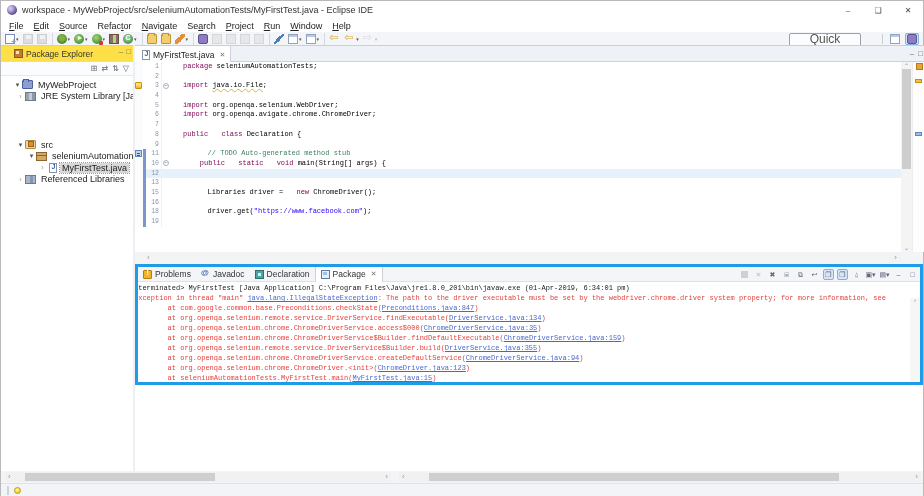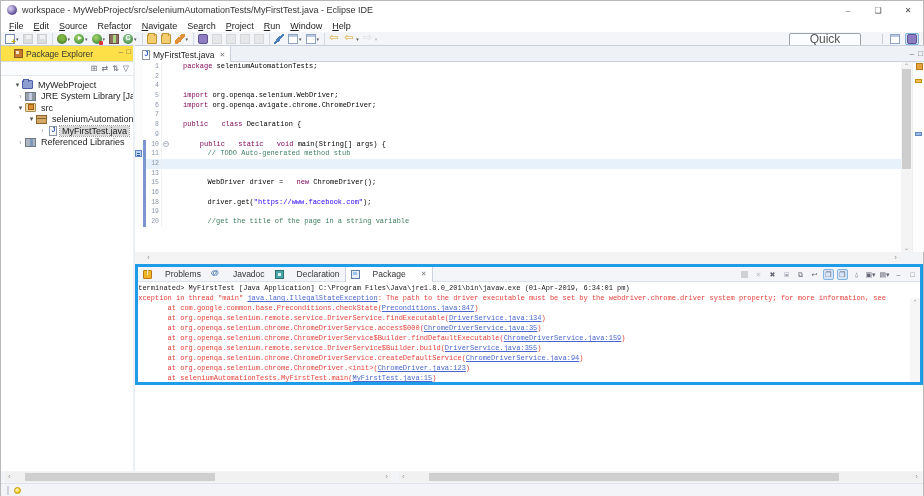--- a/index.html
+++ b/index.html
@@ -107,21 +107,21 @@
   .ov-warn { position:absolute; right:3px; top:17px; width:7px; height:4px; background:#f2c049; border:1px solid #c79100; }
   .ov-task { position:absolute; right:3px; top:70px; width:7px; height:4px; background:#9cbcе8; background:#9cbce8; border:1px solid #5f87c0; }
   .editor-hscroll { position:absolute; left:134px; top:252px; width:766px; height:10px; background:#f3f3f3; color:#999; }
   .editor-hscroll .la { position:absolute; left:12px; top:0; font-size:8px; line-height:10px; }
   .editor-hscroll .ra { position:absolute; right:4px; top:0; font-size:8px; line-height:10px; }
 
   
   .console-area { position:absolute; left:134px; top:263px; width:788px; height:207px; background:#fff; }
   .console-focus { position:absolute; left:0; top:0; width:788px; height:121px; border:3px solid #1f9ce8; overflow:hidden; background:#fff; }
   .console-tabs { height:15px; background:#f3f5f9; border-bottom:1px solid #dde2ea; display:flex; align-items:center; font-size:8.5px; color:#333; position:relative; }
-  .ctab { display:flex; align-items:center; padding:0 5px; height:15px; gap:13px; }
+  .ctab { display:flex; align-items:center; padding:0 5px; height:15px; gap:3px; }
   .ctab.active { background:#fff; border-right:1px solid #ccd2db; border-left:1px solid #ccd2db; }
   .ctab .close { color:#777; font-size:7px; margin-left:2px; }
   .ci { width:9px; height:9px; position:relative; flex:none; }
   .ci-problems::after { content:"!"; position:absolute; left:2.5px; top:-2px; color:#fff; font-size:7px; font-weight:bold; z-index:1; }
   .ci-problems { background:#f0b429; border:1px solid #b97a14; border-radius:1px; }
   .ci-javadoc::after { content:"@"; position:absolute; left:0; top:-1.5px; color:#3465a4; font-size:8px; font-weight:bold; }
   .ci-declaration { background:#4ba6a6; border:1px solid #2e6f6f; } .ci-declaration::after{content:"";position:absolute;left:2px;top:2px;width:3px;height:3px;background:#d8f0f0;}
   .ci-console { background:#e8eef6; border:1px solid #5f7ca6; } .ci-console::after{content:"";position:absolute;left:1.5px;top:1.5px;width:4px;height:3px;background:#9ec3e8;}
   .console-toolbar { position:absolute; right:2px; top:2px; display:flex; align-items:center; gap:3px; }
   .cbtn { width:11px; height:11px; display:flex; align-items:center; justify-content:center; font-size:7px; color:#667; }
@@ -288,21 +288,21 @@
         <div class="tree-row" style="padding-left: 12px;">
           <span class="arrow">▾</span>
           <span class="ic ic-project"></span>
           <span class="tlabel">MyWebProject</span>
         </div>
         <div class="tree-row" style="padding-left: 15px;">
           <span class="arrow collapsed">›</span>
           <span class="ic ic-library"></span>
           <span class="tlabel">JRE System Library [JavaSE-1.8</span>
         </div>
-        <div class="tree-row" style="padding-left: 15px;">
+        <div class="tree-row" style="padding-left: 15px; margin-top: 37px;">
           <span class="arrow">▾</span>
           <span class="ic ic-src"></span>
           <span class="tlabel">src</span>
         </div>
         <div class="tree-row" style="padding-left: 26px;">
           <span class="arrow">▾</span>
           <span class="ic ic-package"></span>
           <span class="tlabel">seleniumAutomationTests</span>
         </div>
         <div class="tree-row selected" style="padding-left: 37px;">
@@ -327,35 +327,35 @@
     </div>
     <span class="editor-minmax">
       <span>–</span>
       <span>□</span>
     </span>
   </div>
 
   <div class="editor" id="editor">
       <div class="ln"><span class="ann"></span><span class="diff"></span><span class="num">1</span><span class="fold"></span><span class="code"><span class="k">package</span><span> seleniumAutomationTests;</span></span></div>
       <div class="ln"><span class="ann"></span><span class="diff"></span><span class="num">2</span><span class="fold"></span><span class="code"></span></div>
+      <div class="ln"><span class="ann"><span class="warn-marker"></span></span><span class="diff"></span><span class="num">3</span><span class="fold"><span class="fold-dot">−</span></span><span class="code"><span class="k">import</span><span> </span><span class="wsq">java.io.File</span><span>;</span></span></div>
       <div class="ln"><span class="ann"></span><span class="diff"></span><span class="num">4</span><span class="fold"></span><span class="code"></span></div>
       <div class="ln"><span class="ann"></span><span class="diff"></span><span class="num">5</span><span class="fold"></span><span class="code"><span class="k">import</span><span> org.openqa.selenium.WebDriver;</span></span></div>
       <div class="ln"><span class="ann"></span><span class="diff"></span><span class="num">6</span><span class="fold"></span><span class="code"><span class="k">import</span><span> org.openqa.avigate.chrome.ChromeDriver;</span></span></div>
       <div class="ln"><span class="ann"></span><span class="diff"></span><span class="num">7</span><span class="fold"></span><span class="code"></span></div>
       <div class="ln"><span class="ann"></span><span class="diff"></span><span class="num">8</span><span class="fold"></span><span class="code"><span class="k">public</span><span> </span><span class="k">class</span><span> Declaration {</span></span></div>
       <div class="ln"><span class="ann"></span><span class="diff"></span><span class="num">9</span><span class="fold"></span><span class="code"></span></div>
+      <div class="ln changed"><span class="ann"><span class="task-marker"></span></span><span class="diff"></span><span class="num">11</span><span class="fold"></span><span class="code"><span>        </span><span class="c">// TODO Auto-generated method stub</span></span></div>
       <div class="ln changed"><span class="ann"></span><span class="diff"></span><span class="num">10</span><span class="fold"><span class="fold-dot">−</span></span><span class="code"><span>    </span><span class="k">public</span><span> </span><span class="k">static</span><span> </span><span class="k">void</span><span> main(String[] args) {</span></span></div>
-      <div class="ln changed"><span class="ann"><span class="task-marker"></span></span><span class="diff"></span><span class="num">11</span><span class="fold"></span><span class="code"><span>        </span><span class="c">// TODO Auto-generated method stub</span></span></div>
       <div class="ln current changed"><span class="ann"></span><span class="diff"></span><span class="num">12</span><span class="fold"></span><span class="code"></span></div>
       <div class="ln changed"><span class="ann"></span><span class="diff"></span><span class="num">13</span><span class="fold"></span><span class="code"></span></div>
-      <div class="ln changed"><span class="ann"></span><span class="diff"></span><span class="num">15</span><span class="fold"></span><span class="code"><span>        </span><span>WebDriver driver = </span><span class="k">new</span><span> ChromeDriver();</span></span></div>
+      <div class="ln changed"><span class="ann"></span><span class="diff"></span><span class="num">15</span><span class="fold"></span><span class="code"><span>        </span><span>Libraries driver = </span><span class="k">new</span><span> ChromeDriver();</span></span></div>
       <div class="ln changed"><span class="ann"></span><span class="diff"></span><span class="num">16</span><span class="fold"></span><span class="code"></span></div>
       <div class="ln changed"><span class="ann"></span><span class="diff"></span><span class="num">18</span><span class="fold"></span><span class="code"><span>        </span><span>driver.get(</span><span class="s">"https://www.facebook.com"</span><span>);</span></span></div>
       <div class="ln changed"><span class="ann"></span><span class="diff"></span><span class="num">19</span><span class="fold"></span><span class="code"></span></div>
-      <div class="ln changed"><span class="ann"></span><span class="diff"></span><span class="num">20</span><span class="fold"></span><span class="code"><span>        </span><span class="c">//get the title of the page in a string variable</span></span></div>
     </div>
   <div class="editor-vscroll">
     <span class="up">⌃</span>
     <span class="thumb"></span>
     <span class="dn">⌄</span>
   </div>
   <div class="overview-ruler">
     <span class="ov-status"></span>
     <span class="ov-warn"></span>
     <span class="ov-task"></span>

